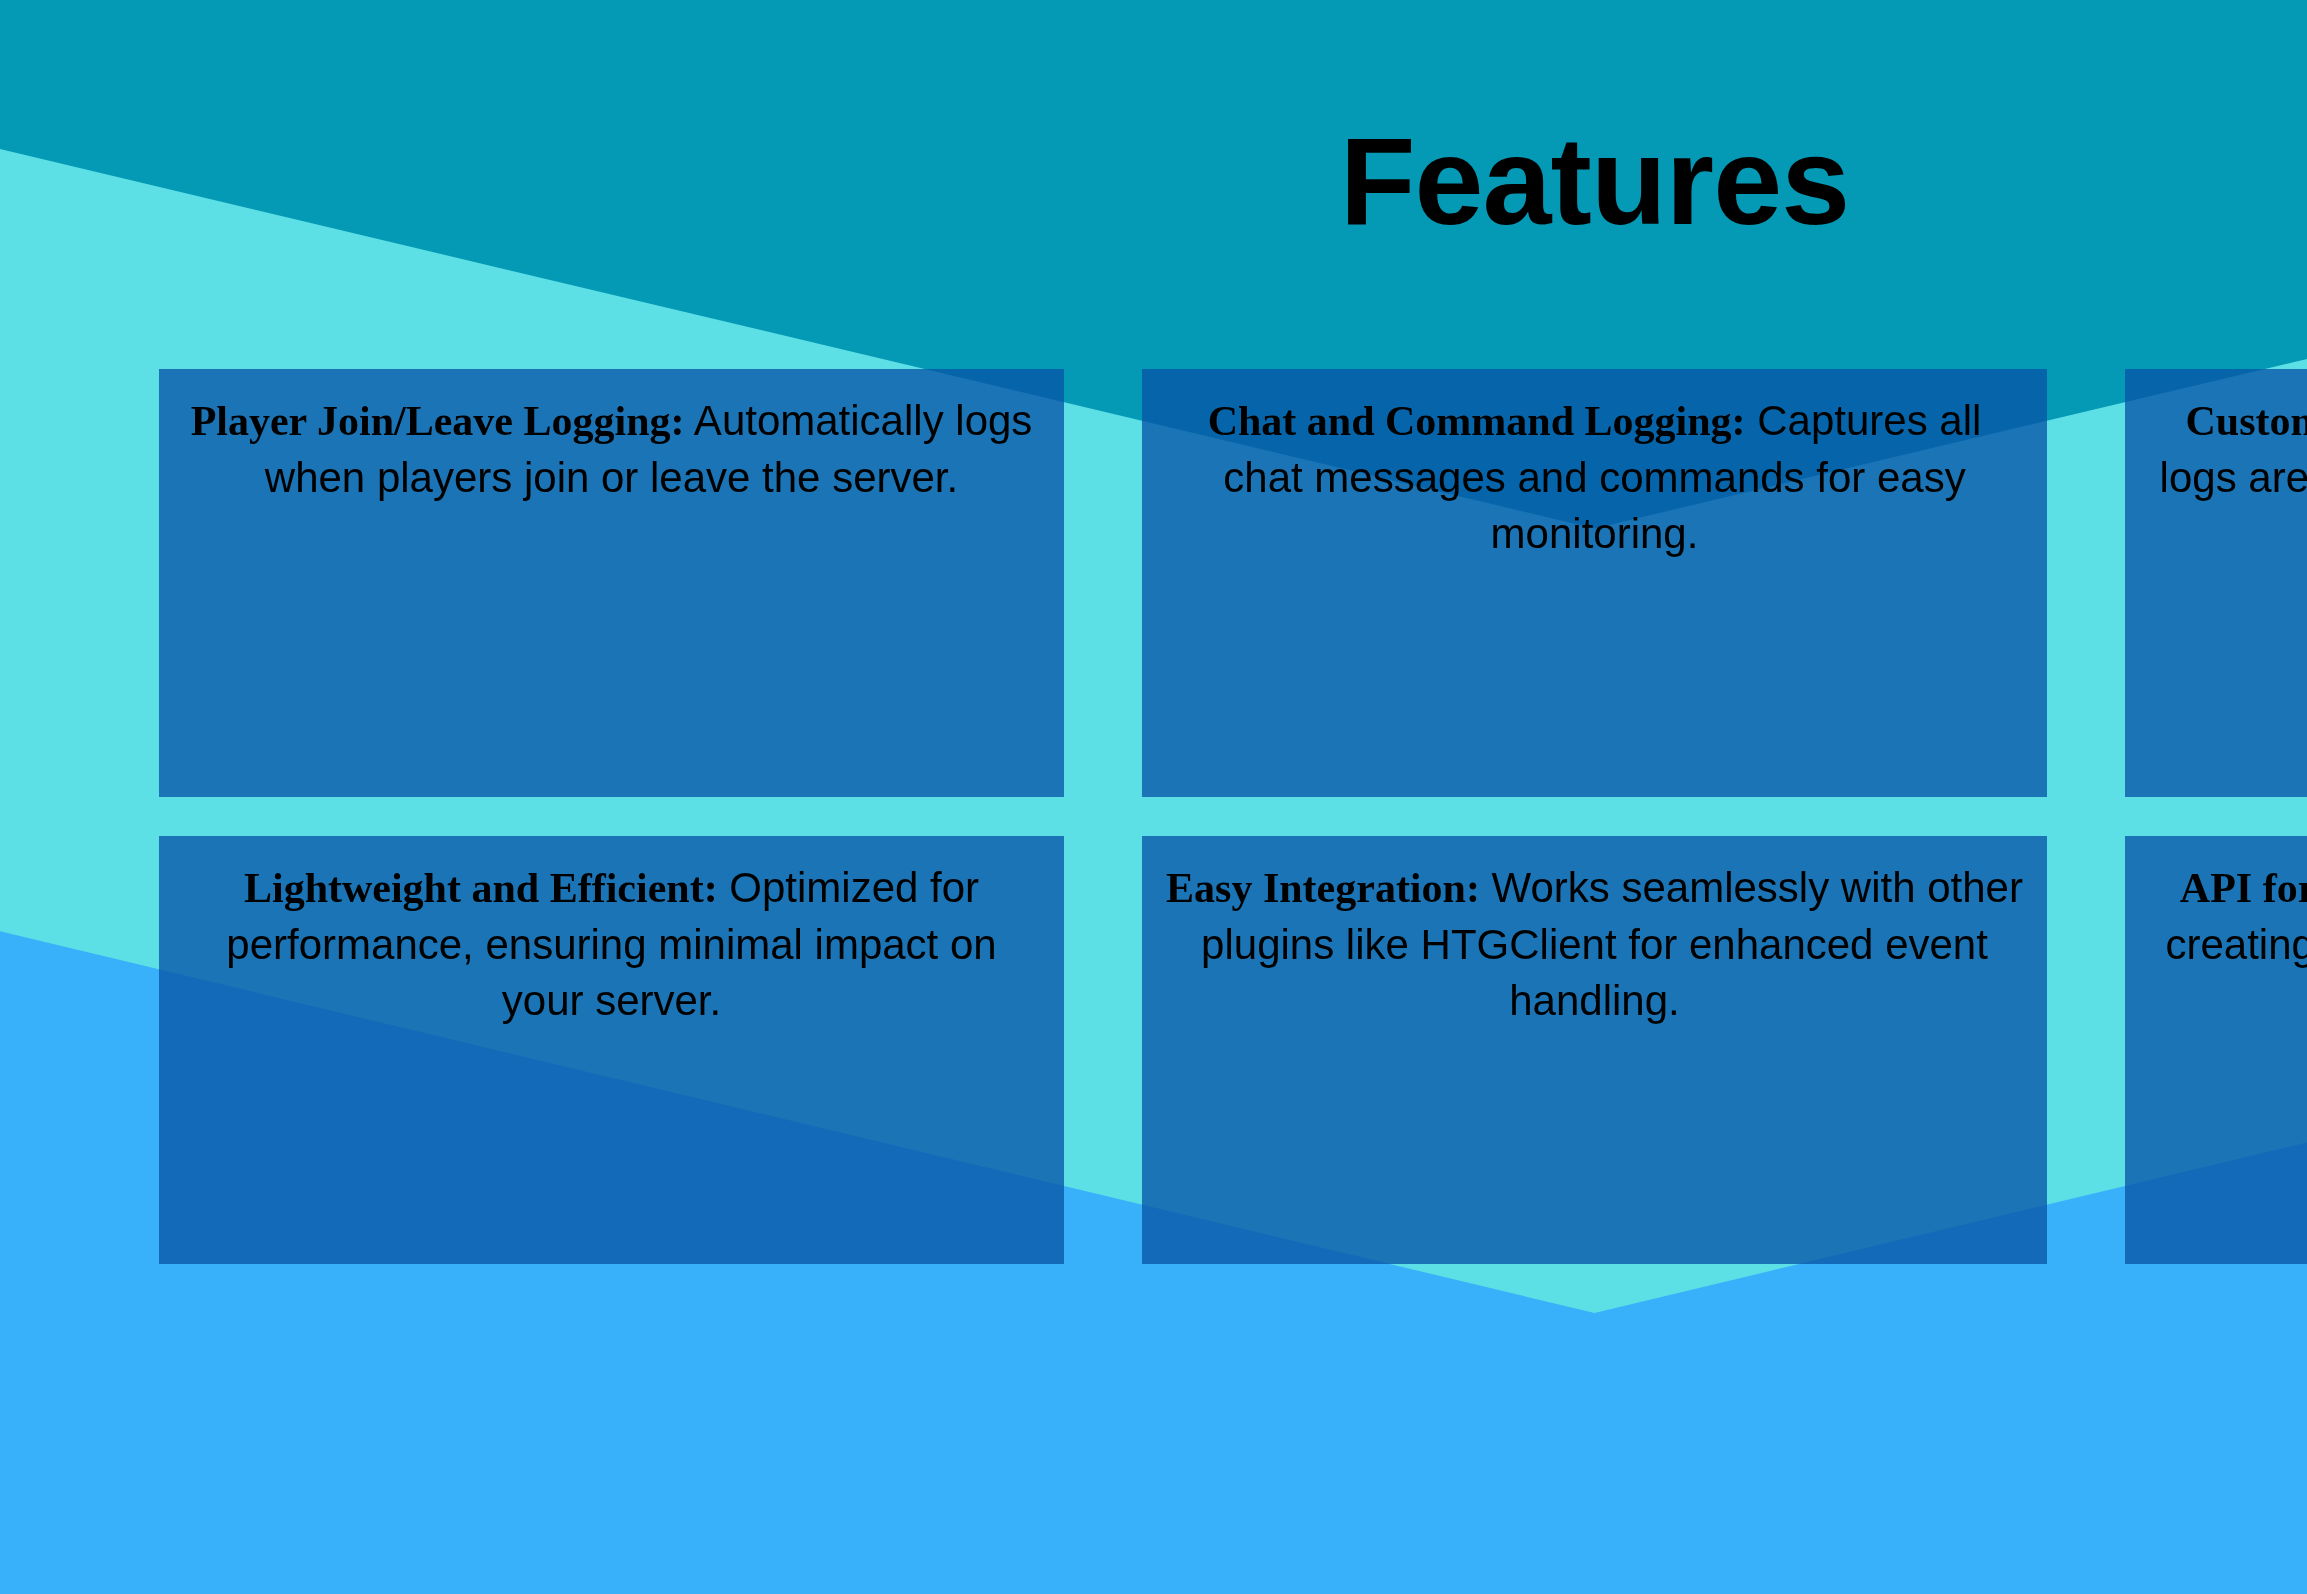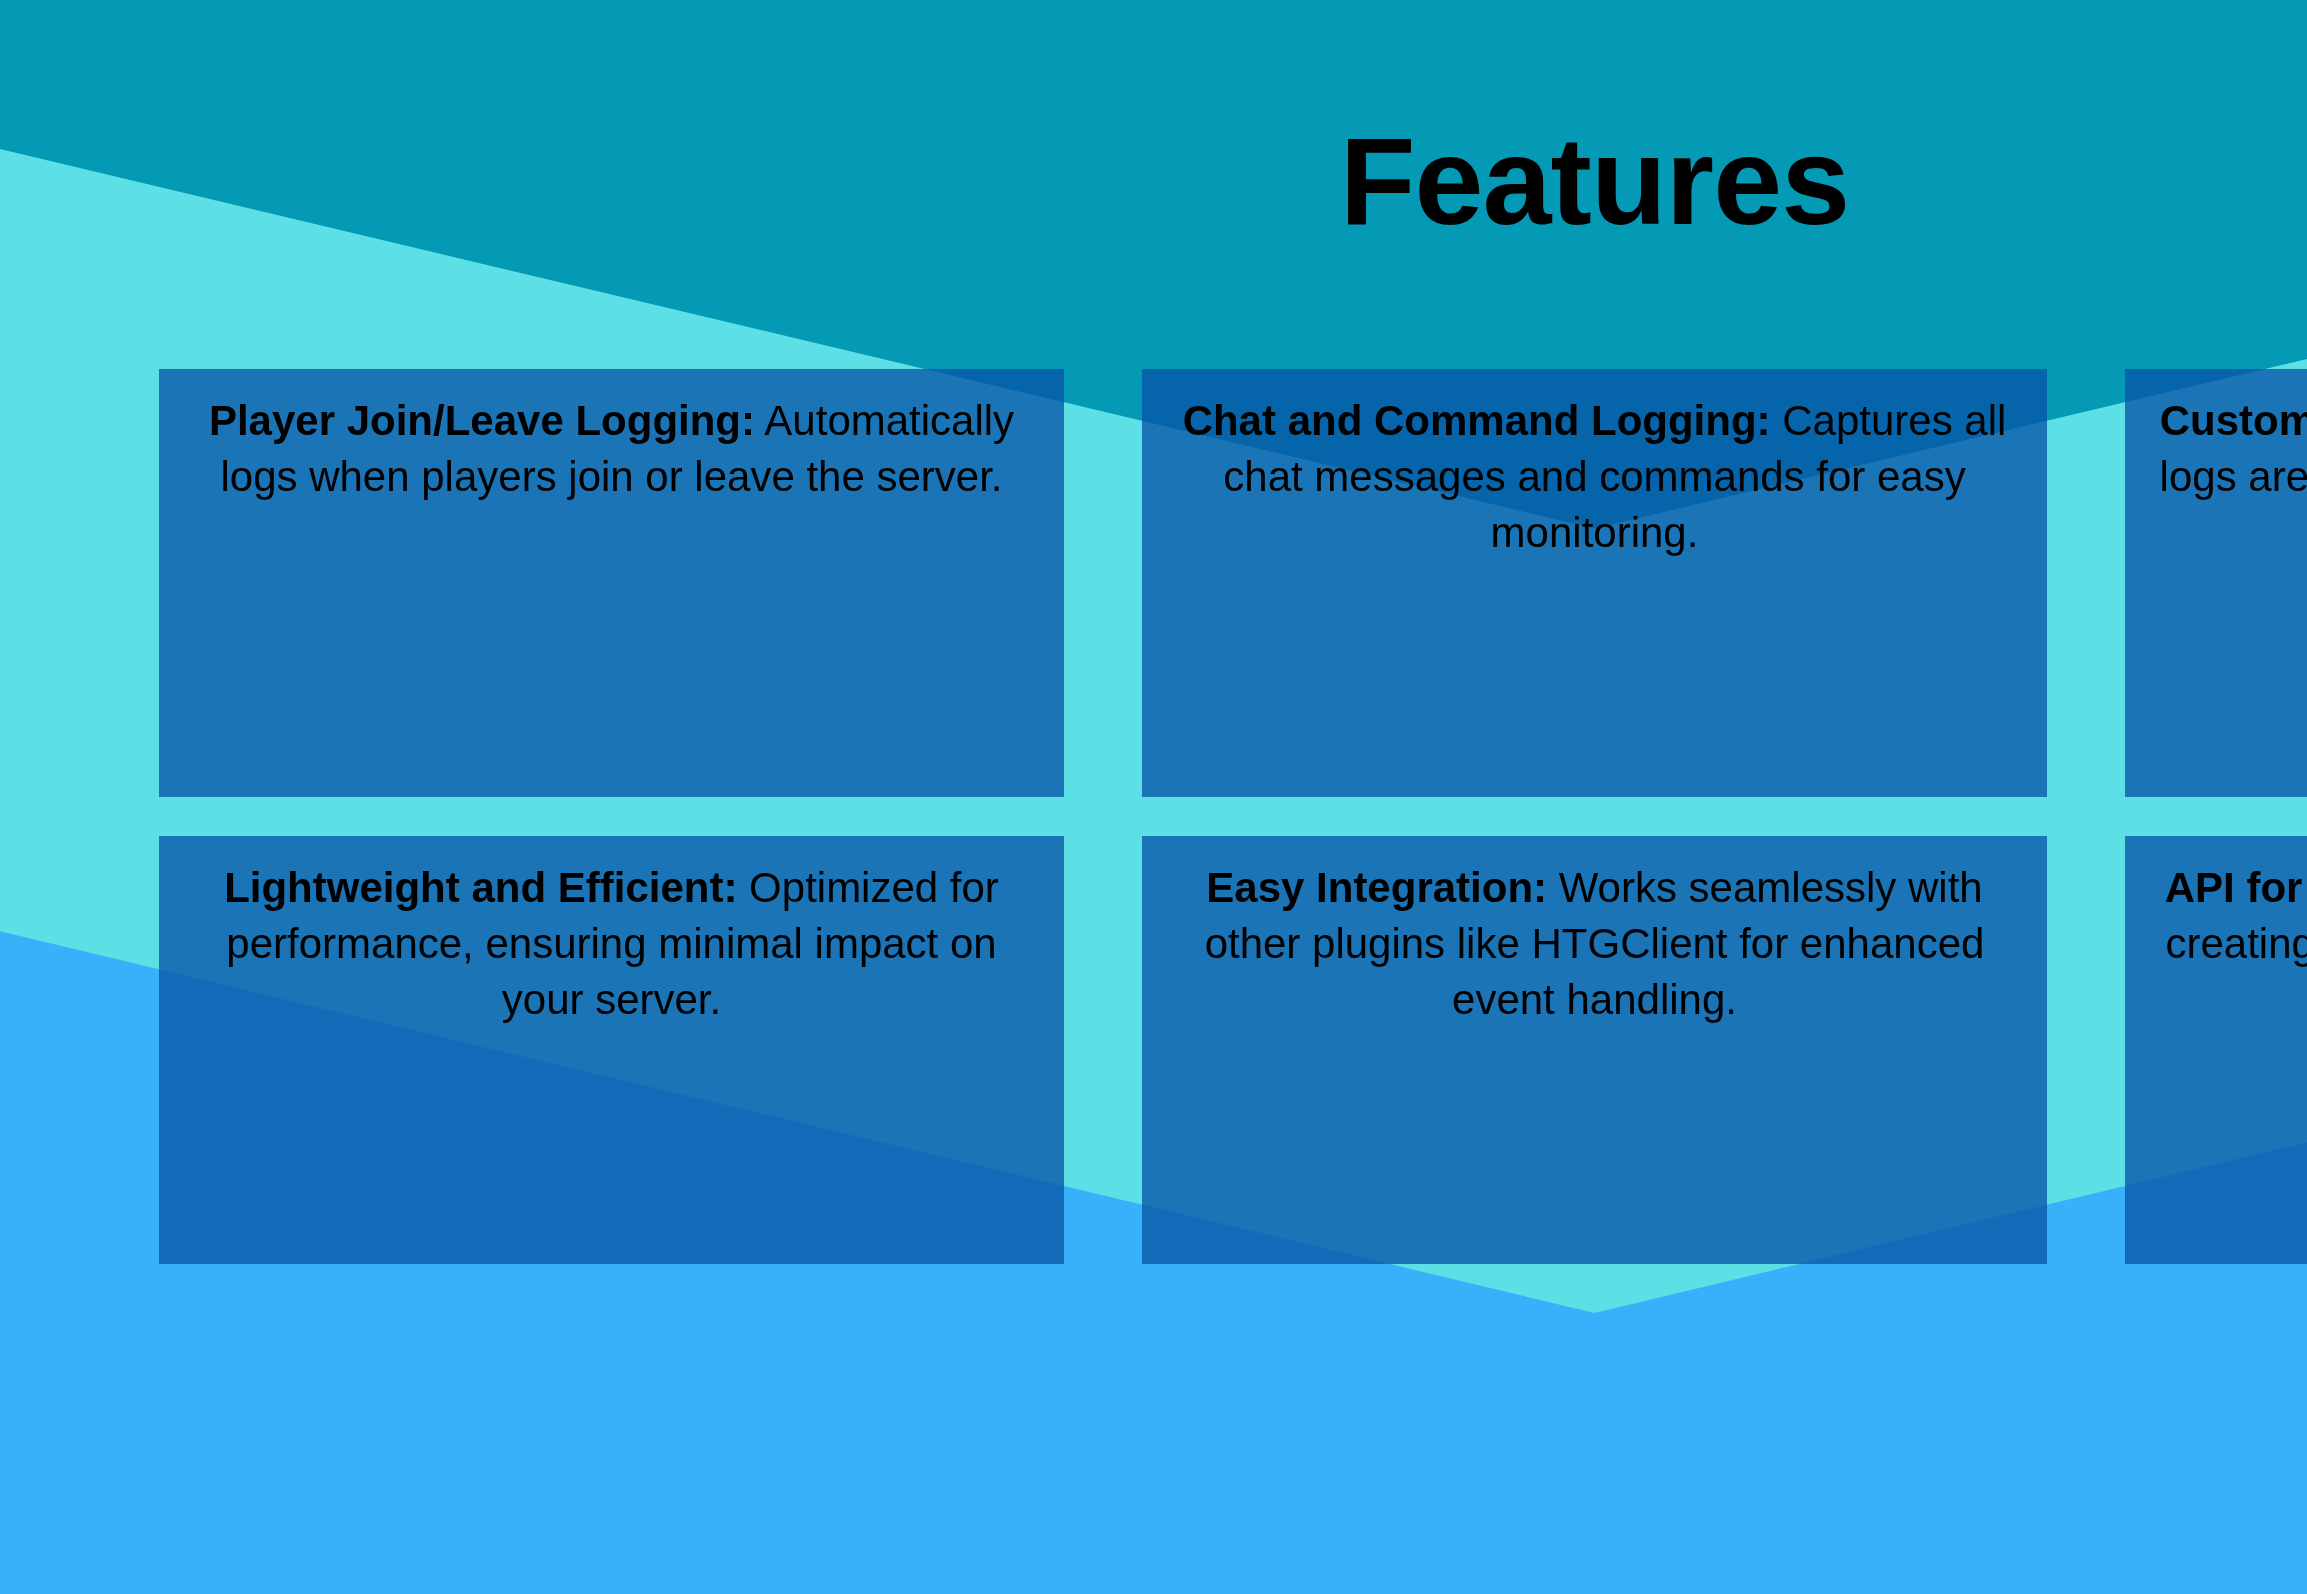--- a/index.html
+++ b/index.html
@@ -66,20 +66,21 @@
     padding: 24px 22px 0 22px;
     box-sizing: border-box;
     text-align: center;
     color: #000000;
     font-size: 42px;
     line-height: 1.33;
   }
 
   .card .lead {
     font-weight: bold;
+    font-family: Liberation Serif, serif;
   }
 
   
   .card-text {
     display: block;
   }
 </style>
 </head>
 <body>
 

